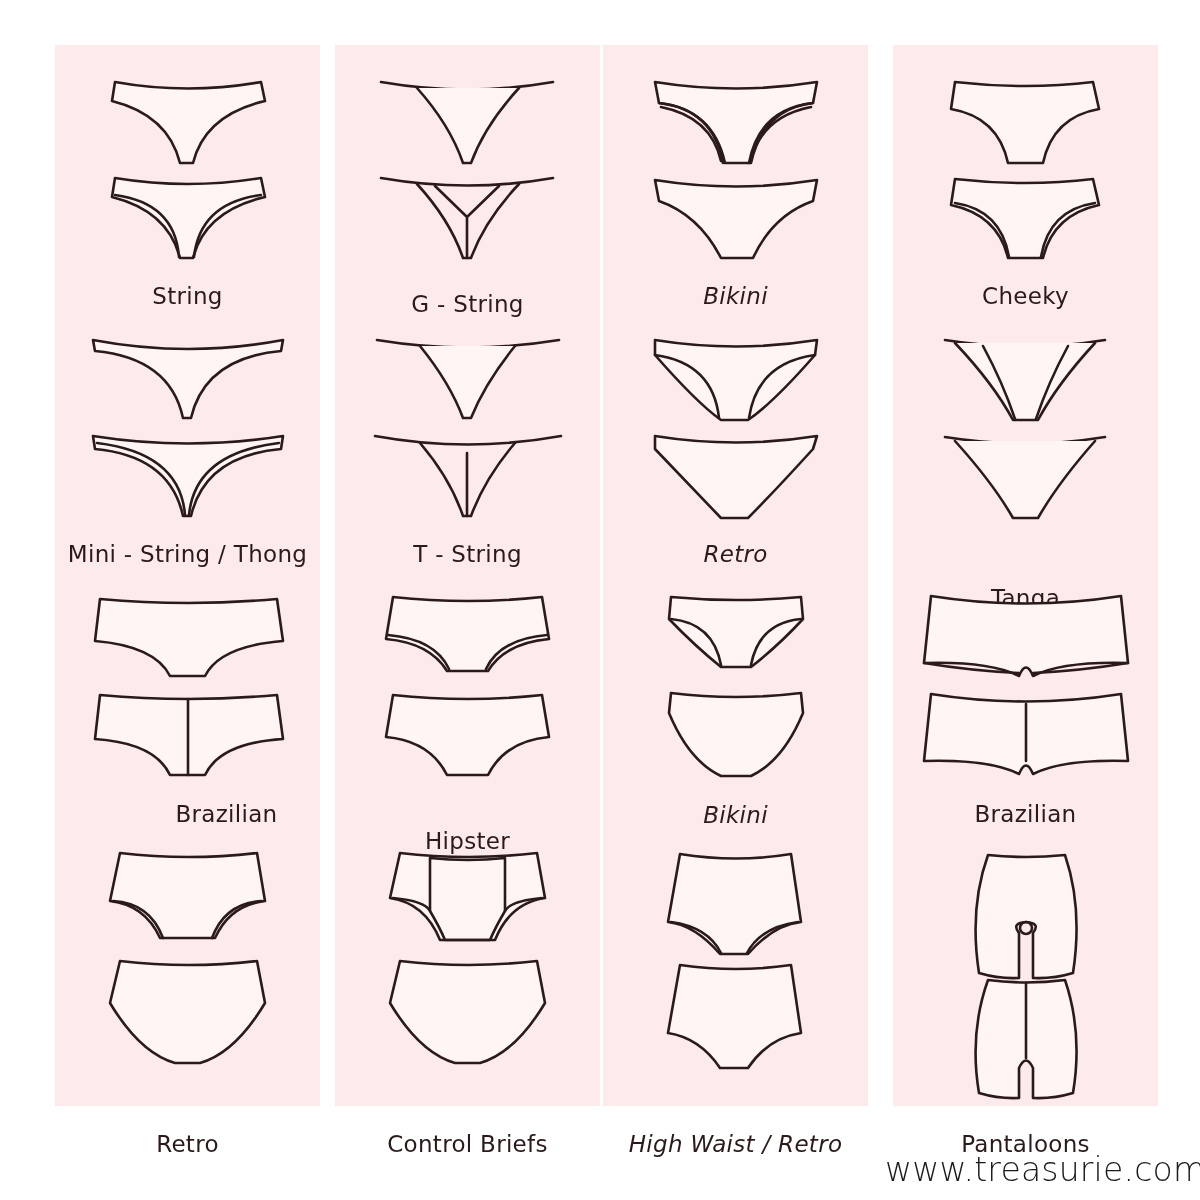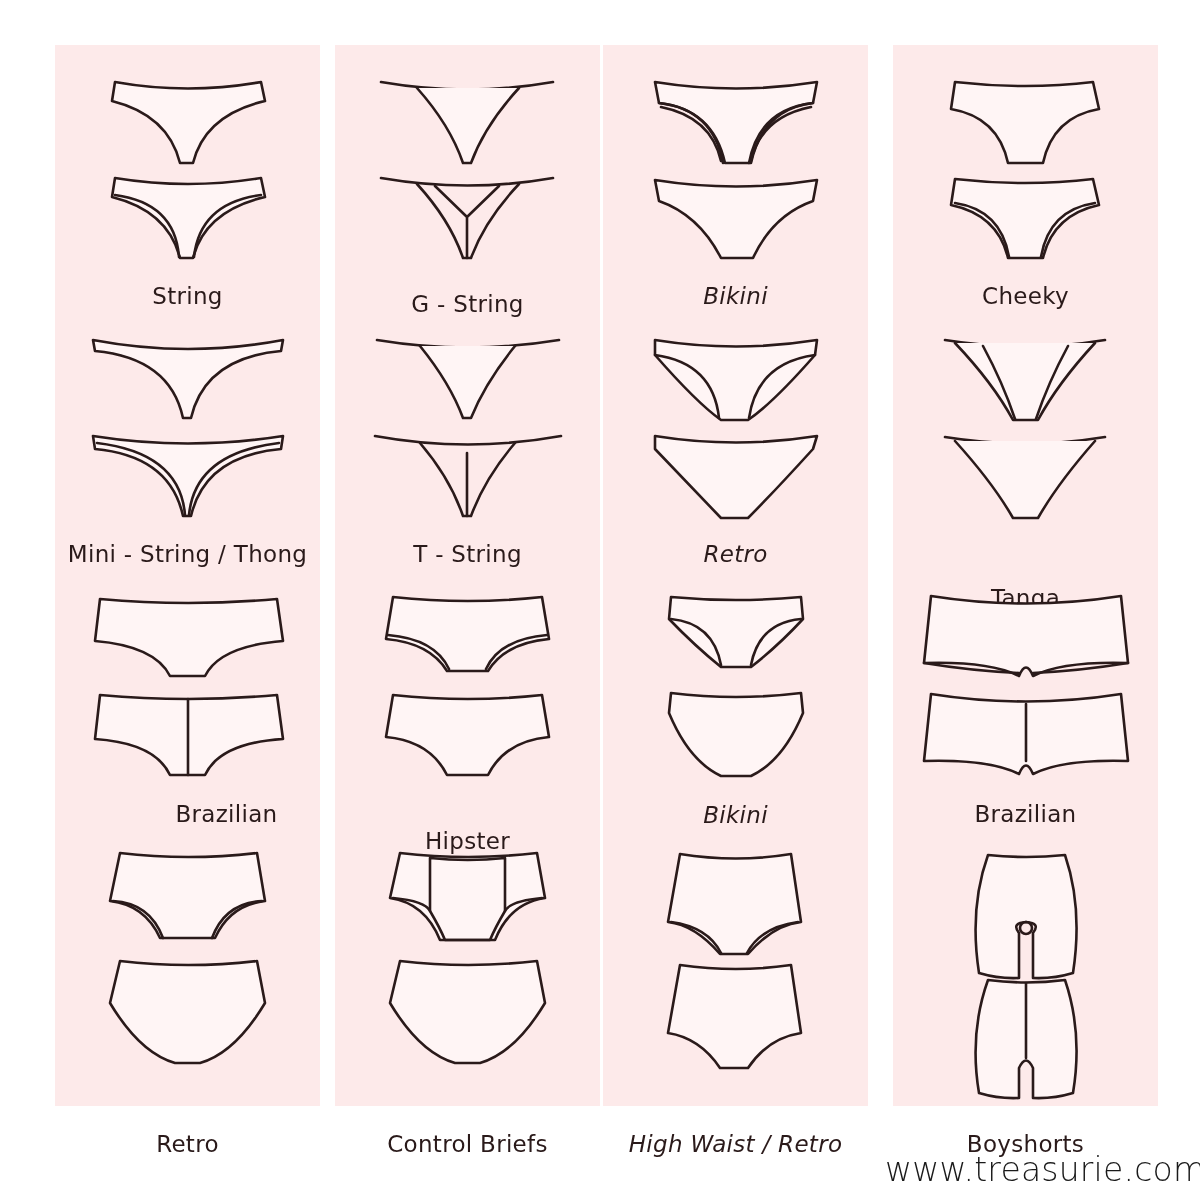--- a/index.html
+++ b/index.html
@@ -179,17 +179,17 @@
     <div class="label" style="top:240px;">Brazilian</div>
   </div>
 
   <div class="cell" style="top:808px;">
     <svg height="290">
       <path class="fill" d="M95,2 Q133,6 172,2 Q190,55 180,120 Q160,126 140,125 L140,80 Q148,70 133,69 Q118,70 126,80 L126,125 Q106,126 86,120 Q76,55 95,2 Z"></path>
       <circle cx="133" cy="75" r="6"></circle>
       <path class="fill" d="M95,127 Q133,132 172,127 Q190,180 180,240 Q160,246 140,245 L140,215 Q133,200 126,215 L126,245 Q106,246 86,240 Q76,180 95,127 Z"></path>
       <line x1="133" y1="130" x2="133" y2="205"></line>
     </svg>
-    <div class="label" style="top:278px;">Boyshorts</div>
+    <div class="label" style="top:278px;">Pantaloons</div>
   </div>
 </div>
 
 <div class="footer">www.treasurie.com</div>
 
 </body></html>

